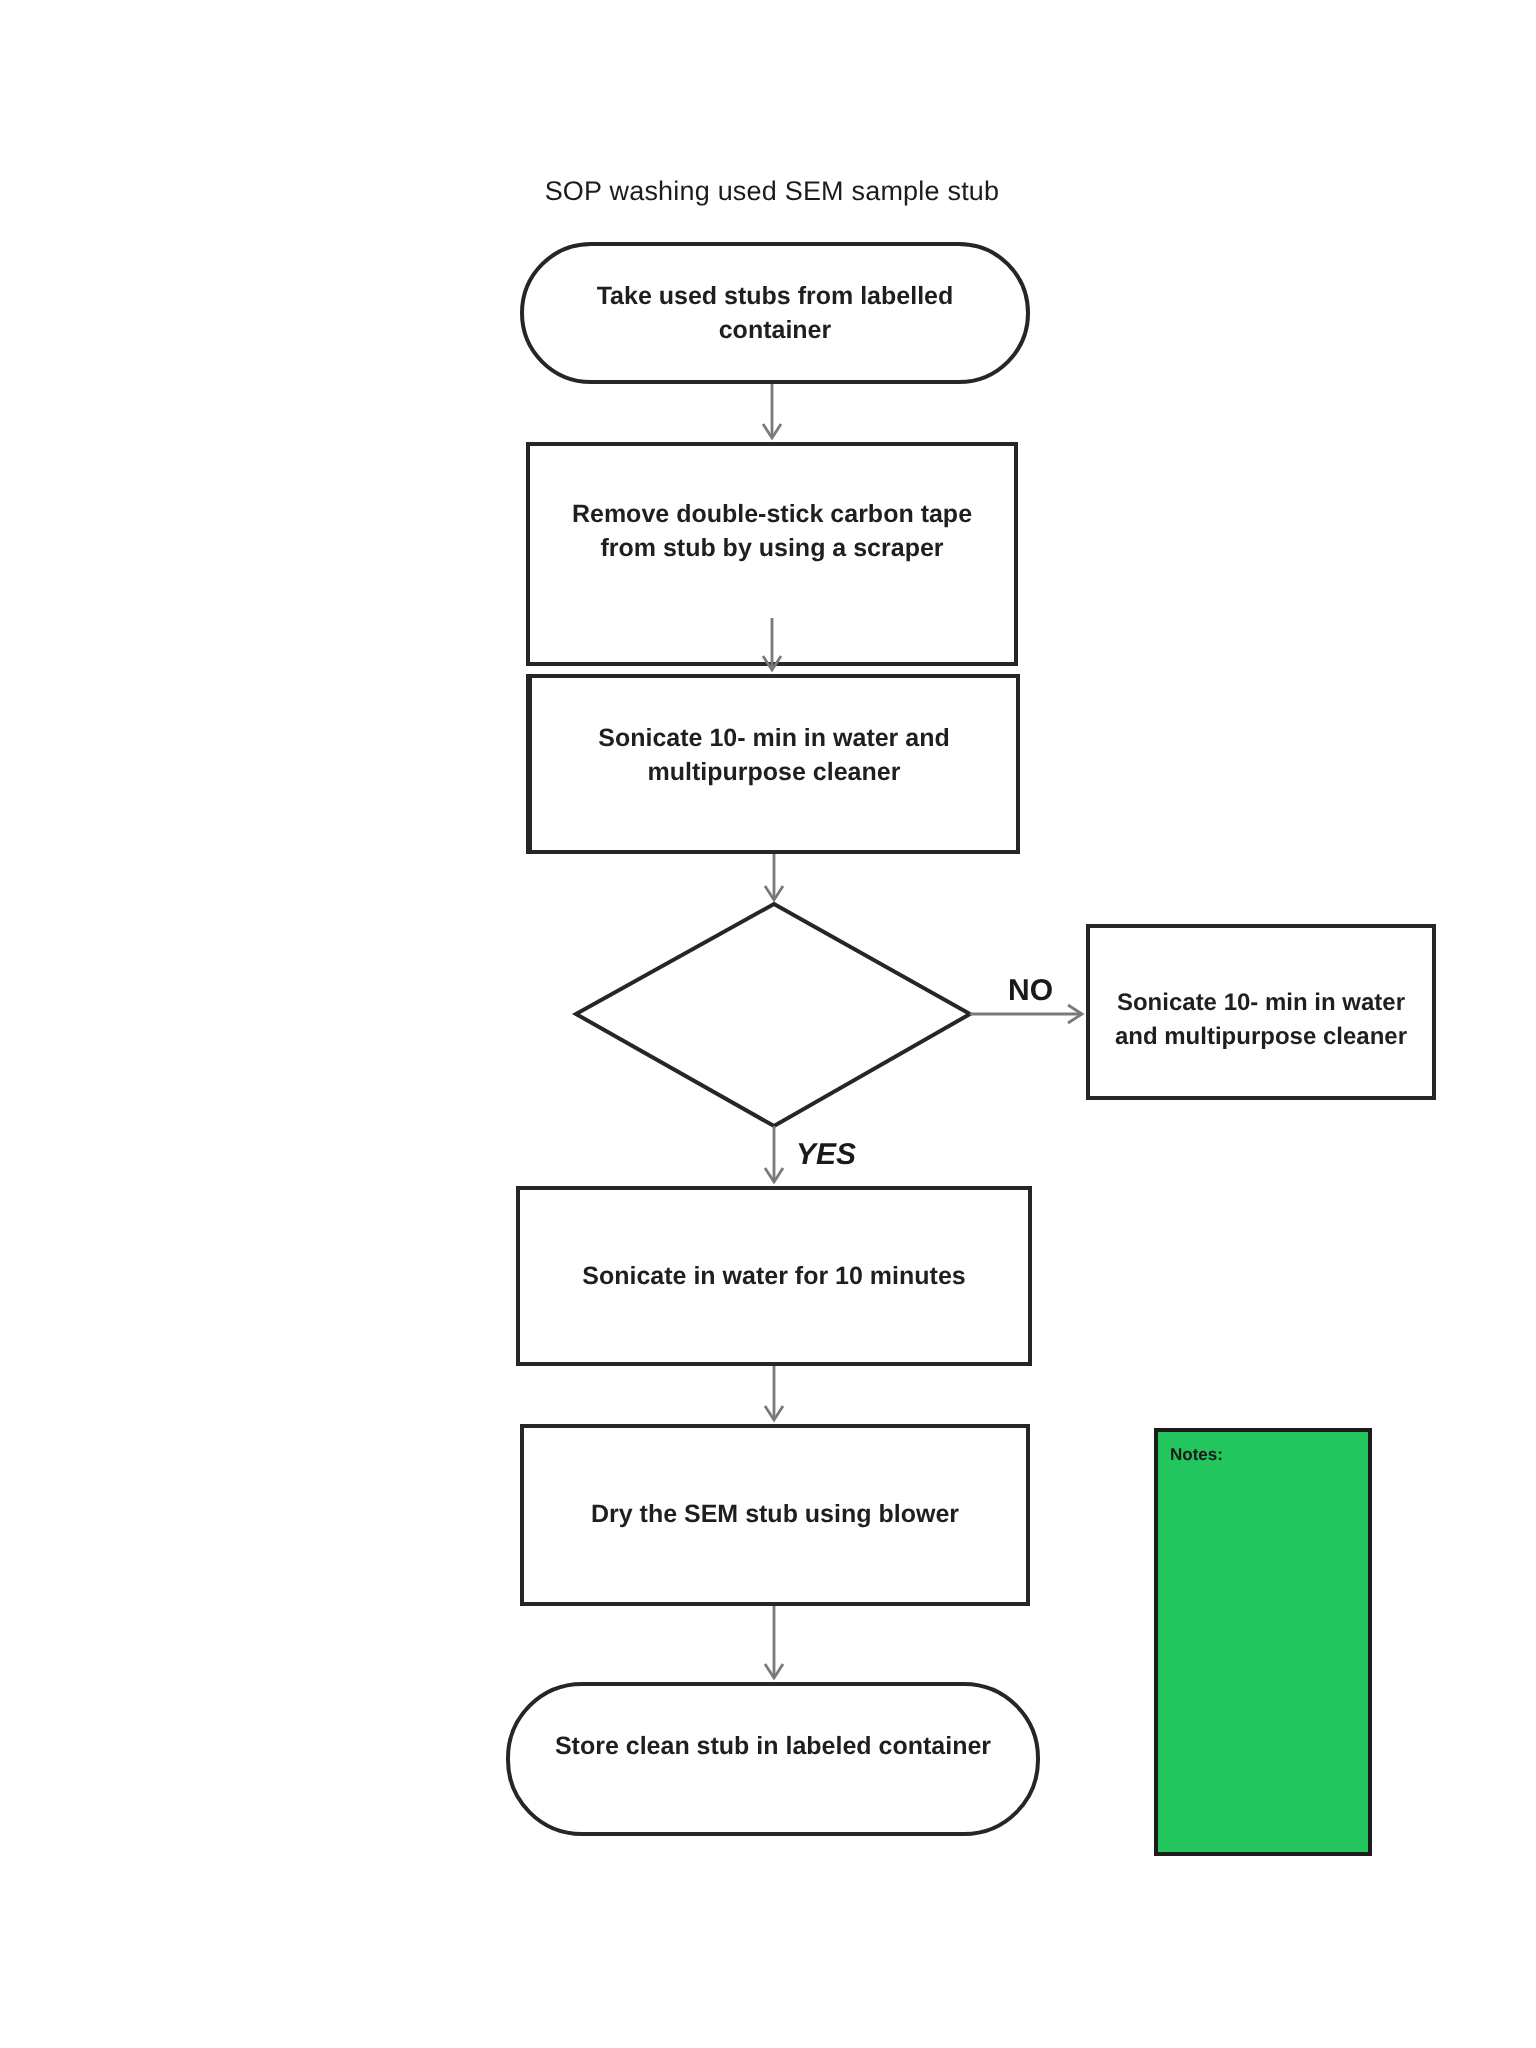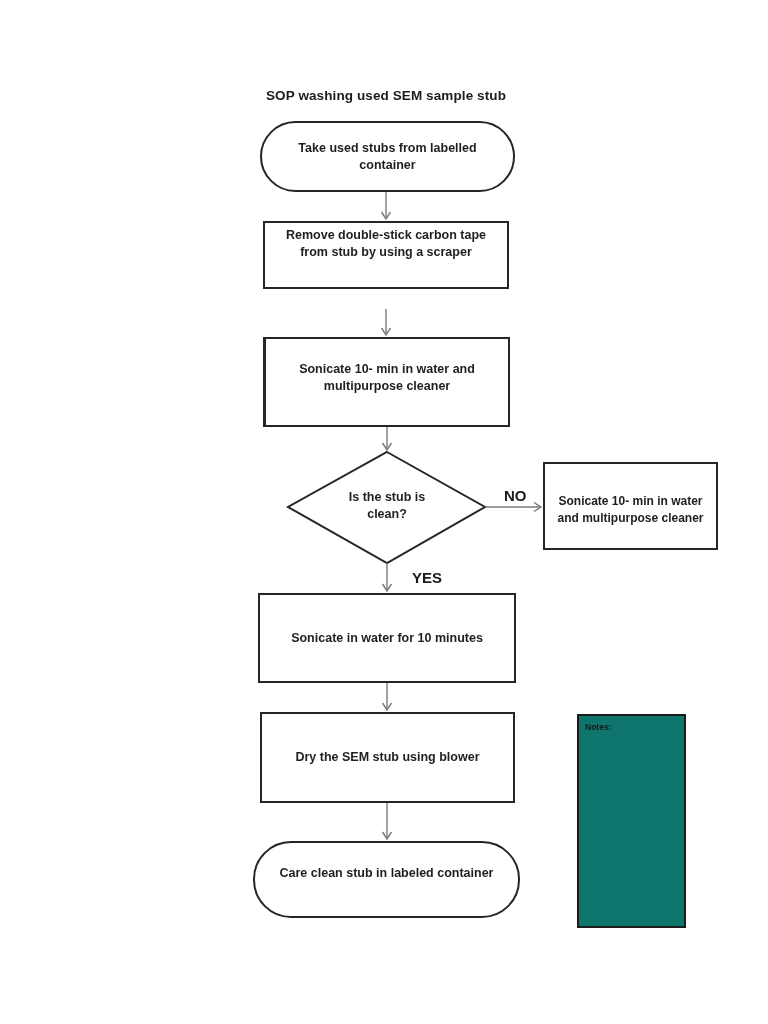--- a/index.html
+++ b/index.html
@@ -15,42 +15,42 @@
     font-family: "Liberation Sans", sans-serif;
     overflow: hidden;
   }
   .title {
     position: absolute;
     left: 230px;
     top: 88px;
     width: 312px;
     text-align: center;
     font-size: 13.5px;
-    font-weight: bold;
+    font-weight: normal;
     color: #1c1c1c;
     letter-spacing: 0.1px;
   }
   .node {
     position: absolute;
     box-sizing: border-box;
     display: flex;
     align-items: center;
     justify-content: center;
     text-align: center;
     background: #ffffff;
     border: 2px solid #262626;
     color: #1f1f1f;
     font-size: 12.5px;
     font-weight: bold;
     line-height: 17px;
   }
   .terminator { border-radius: 40px; }
 
   #node-start           { left: 260px; top: 121px; width: 255px; height: 71px; border-radius: 36px; padding: 0 32px; }
-  #node-remove-tape     { left: 263px; top: 221px; width: 246px; height: 68px; padding: 0 14px 22px; justify-content: flex-end; }
+  #node-remove-tape     { left: 263px; top: 221px; width: 246px; height: 112px; padding: 0 14px 22px; justify-content: flex-end; }
   #node-sonicate-cleaner{ left: 263px; top: 337px; width: 247px; height: 90px; padding: 0 20px 8px; border-left-width: 3px; }
   #node-sonicate-repeat { left: 543px; top: 462px; width: 175px; height: 88px; padding: 8px 6px 0; font-size: 12px; }
   #node-sonicate-water  { left: 258px; top: 593px; width: 258px; height: 90px; padding: 16px 10px; }
   #node-dry             { left: 260px; top: 712px; width: 255px; height: 91px; padding: 3px 10px; }
   #node-store           { left: 253px; top: 841px; width: 267px; height: 77px; border-radius: 38px; padding: 0 10px 13px; }
 
   #decision-label {
     position: absolute;
     left: 331px;
     top: 489px;
@@ -61,21 +61,21 @@
     line-height: 17px;
     color: #1f1f1f;
   }
   .edge-label {
     position: absolute;
     font-size: 15px;
     font-weight: bold;
     color: #1a1a1a;
   }
   #edge-label-no  { left: 504px; top: 487px; }
-  #edge-label-yes { left: 412px; top: 569px; }
+  #edge-label-yes { left: 398px; top: 569px; font-style: italic; }
 
   #connector-layer {
     position: absolute;
     left: 0;
     top: 0;
     pointer-events: none;
   }
   .connector {
     stroke: #7a7a7a;
     stroke-width: 1.4;
@@ -87,21 +87,21 @@
     fill: #ffffff;
   }
   #notes-box {
     position: absolute;
     left: 577px;
     top: 714px;
     width: 109px;
     height: 214px;
     box-sizing: border-box;
     border: 2px solid #1c1c1c;
-    background: #0f766e;
+    background: #22c55e;
     padding: 5px 6px;
     color: #1a1a1a;
     font-size: 8.5px;
     font-weight: bold;
     line-height: 13px;
     text-align: left;
   }
   #notes-box p { margin: 0 0 13px 0; }
   #notes-box .notes-heading { margin: 0; }
 </style>
@@ -130,21 +130,21 @@
 
   <div class="node" id="node-sonicate-water">
     <span>Sonicate in water for 10 minutes</span>
   </div>
 
   <div class="node" id="node-dry">
     <span>Dry the SEM stub using blower</span>
   </div>
 
   <div class="node terminator" id="node-store">
-    <span>Care clean stub in labeled container</span>
+    <span>Store clean stub in labeled container</span>
   </div>
 
   <svg id="connector-layer" width="768" height="1024" viewBox="0 0 768 1024">
 
     <line class="connector" x1="386" y1="192" x2="386" y2="218"></line>
     <polyline class="connector" points="381.5,212 386,219 390.5,212"></polyline>
 
     <line class="connector" x1="386" y1="309" x2="386" y2="334"></line>
     <polyline class="connector" points="381.5,328 386,335 390.5,328"></polyline>
 
@@ -159,21 +159,20 @@
     <line class="connector" x1="387" y1="563" x2="387" y2="590"></line>
     <polyline class="connector" points="382.5,584 387,591 391.5,584"></polyline>
 
     <line class="connector" x1="387" y1="683" x2="387" y2="709"></line>
     <polyline class="connector" points="382.5,703 387,710 391.5,703"></polyline>
 
     <line class="connector" x1="387" y1="803" x2="387" y2="838"></line>
     <polyline class="connector" points="382.5,832 387,839 391.5,832"></polyline>
   </svg>
 
-  <div id="decision-label">Is the stub is clean?</div>
 
   <span class="edge-label" id="edge-label-no">NO</span>
   <span class="edge-label" id="edge-label-yes">YES</span>
 
   <div id="notes-box">
     <p class="notes-heading">Notes:</p>
   </div>
 
 </div>
 

